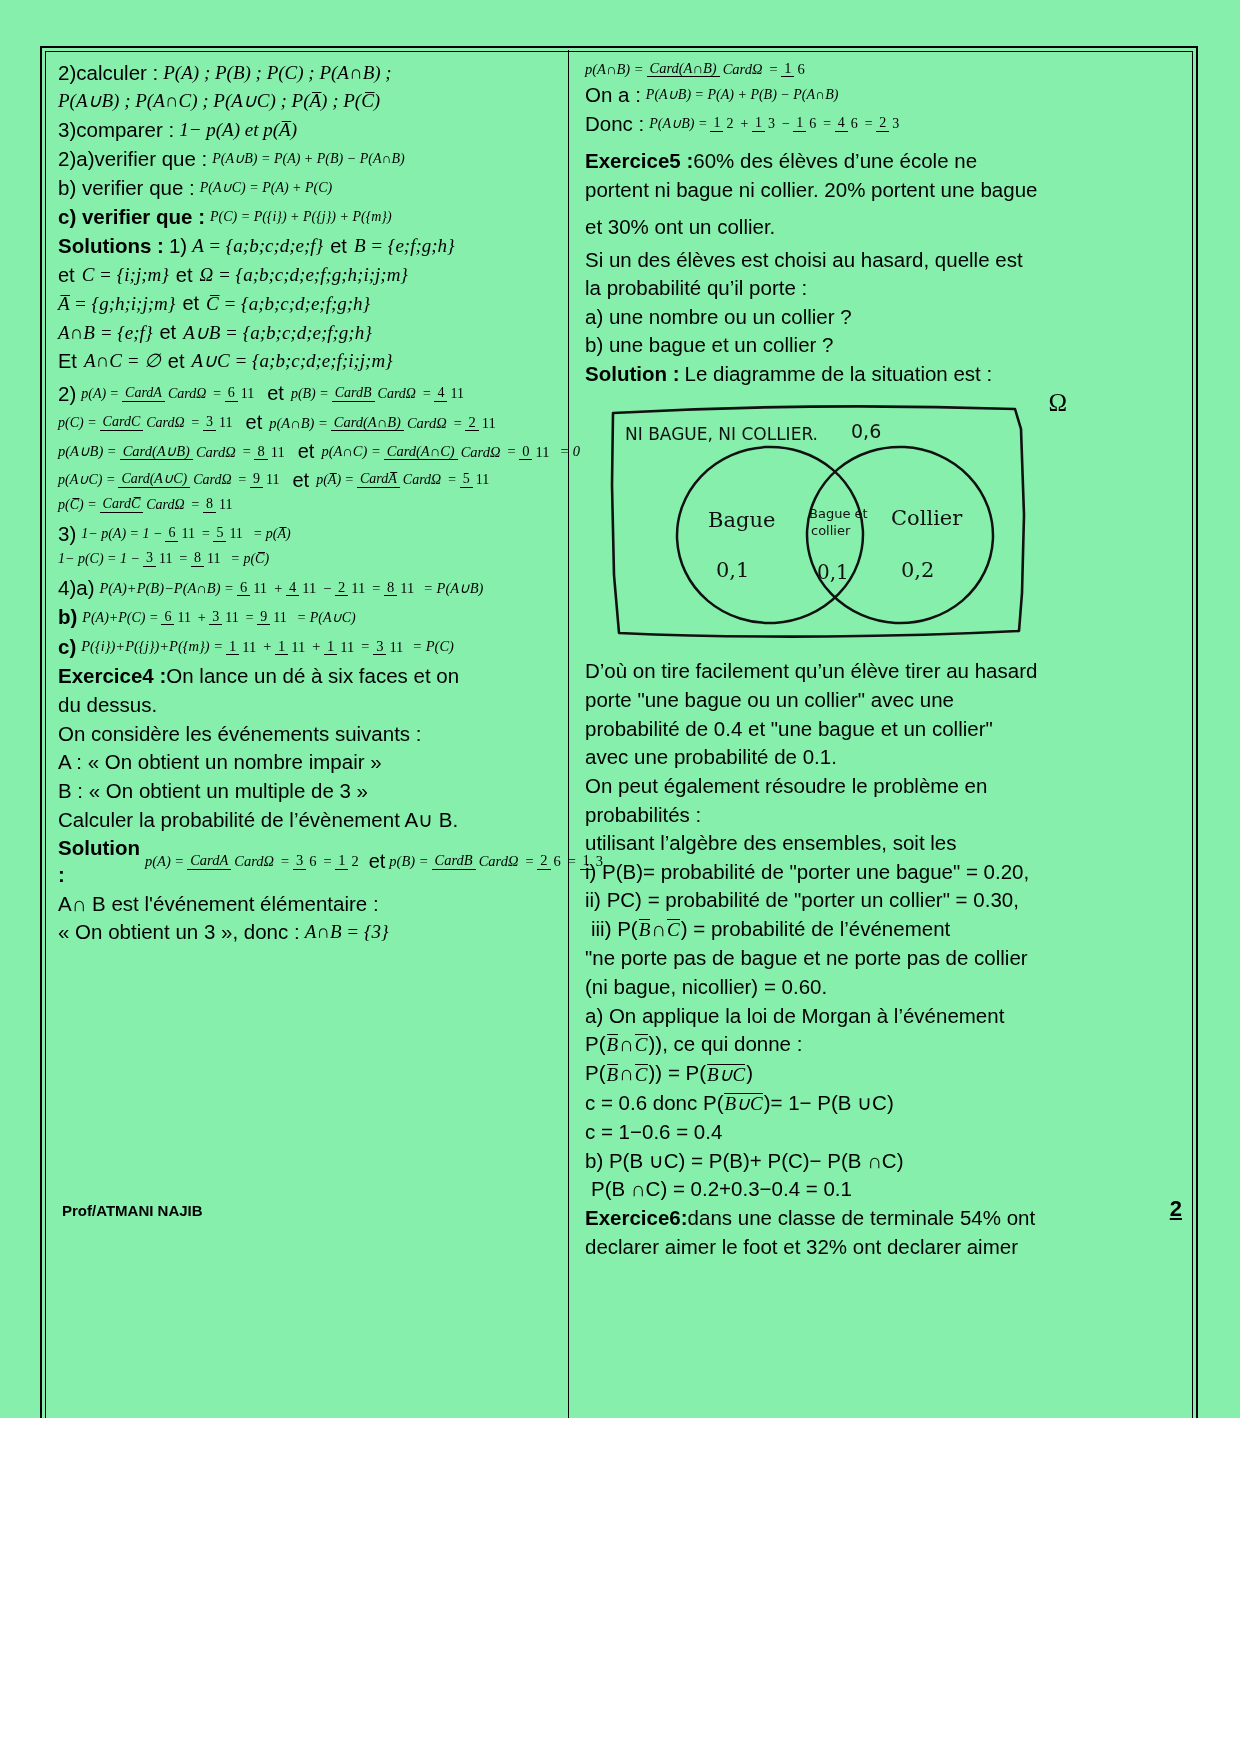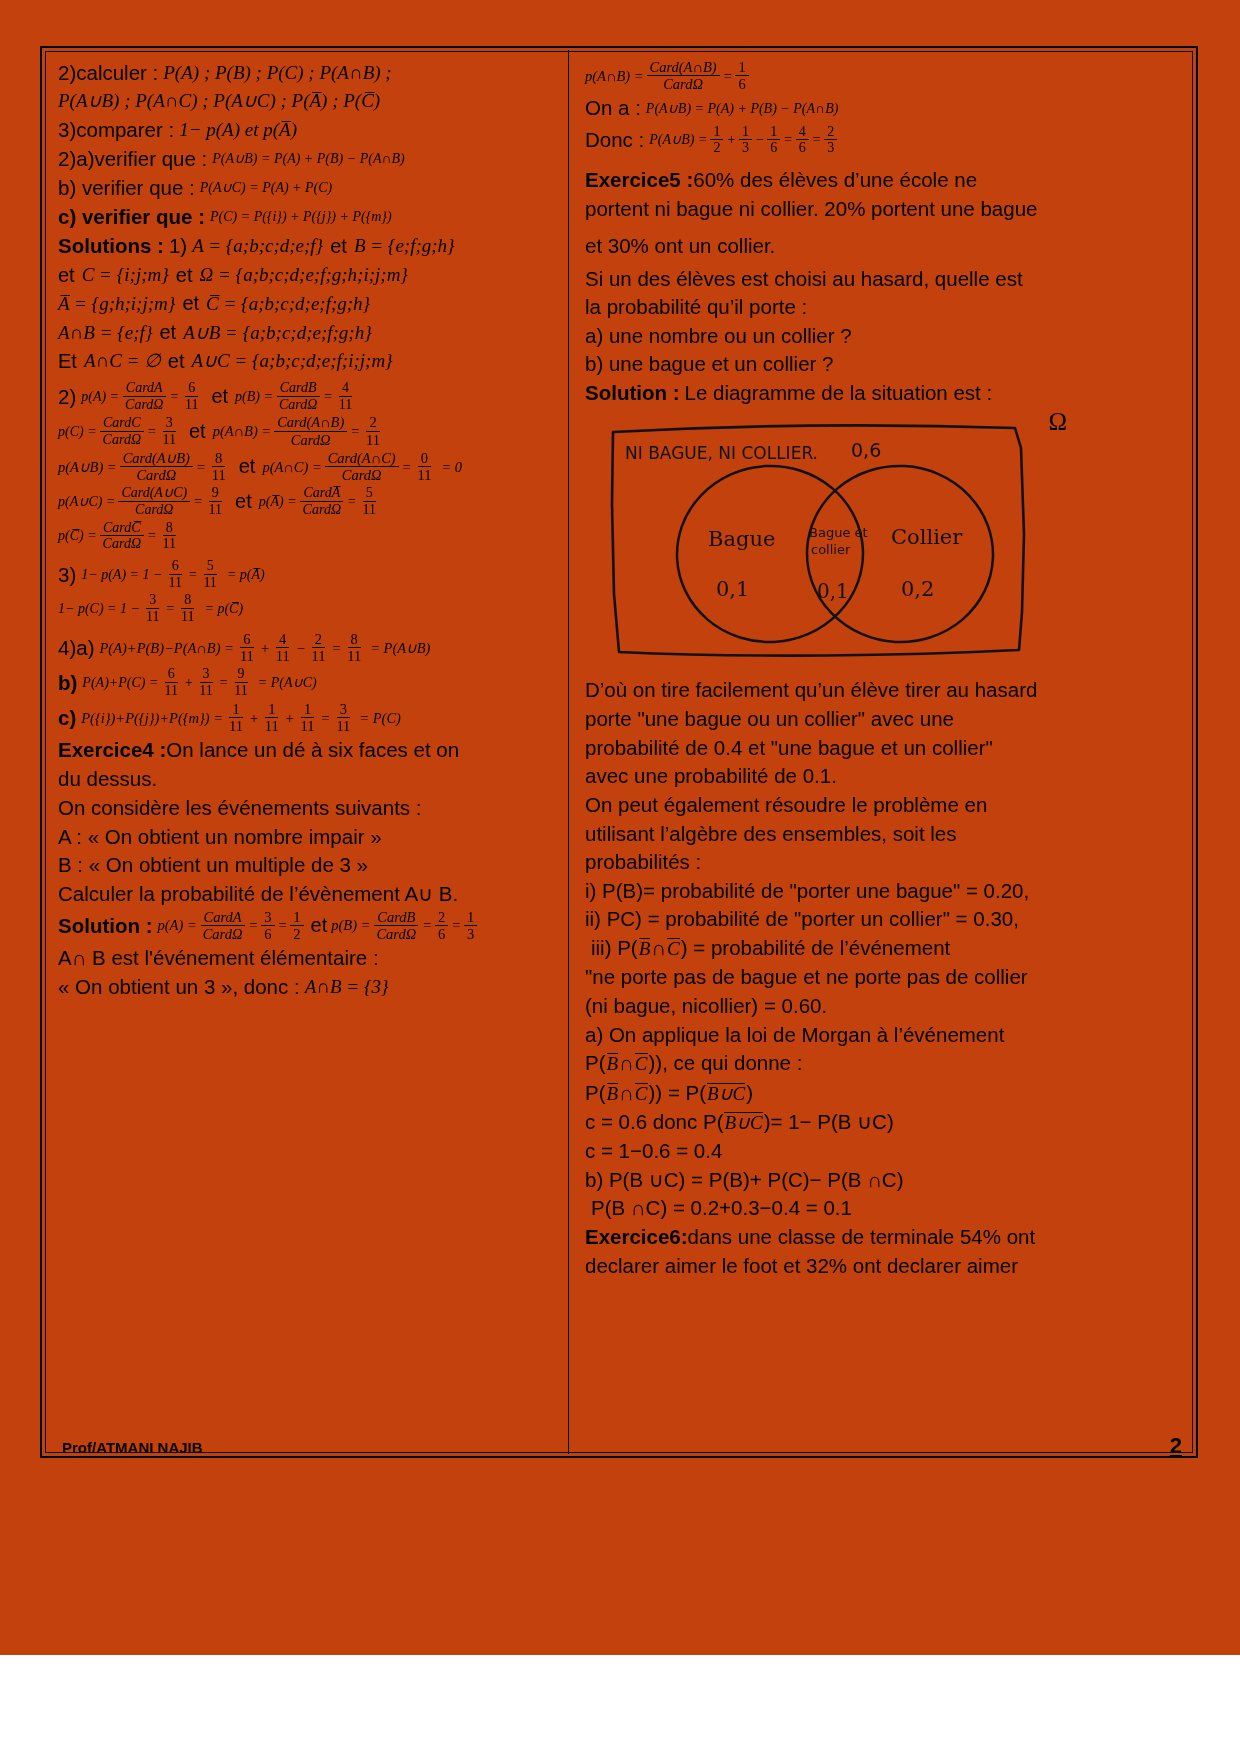--- a/index.html
+++ b/index.html
@@ -7,22 +7,22 @@
     padding: 0;
     background: #ffffff;
   }
   body {
     font-family: "Liberation Sans", sans-serif;
     color: #000;
   }
   .page {
     position: relative;
     width: 1240px;
-    height: 1655px;
-    background: #c2410c;
+    height: 1418px;
+    background: #86efac;
     box-sizing: border-box;
     overflow: hidden;
   }
 
   
   .frame {
     position: absolute;
     left: 40px;
     top: 46px;
     width: 1158px;
@@ -95,21 +95,21 @@
   .row .et {
     font-family: "Liberation Sans", sans-serif;
     font-style: normal;
     font-size: 20px;
     margin: 0 7px;
   }
 
   
   .frac {
     display: inline-flex;
-    flex-direction: column;
+    flex-direction: row;
     align-items: center;
     vertical-align: middle;
     margin: 0 3px;
     font-style: italic;
     font-family: "Liberation Serif", serif;
   }
   .frac .num {
     padding: 0 3px 0px 3px;
     line-height: 1.05;
     border-bottom: 1.2px solid #000;
@@ -595,22 +595,22 @@
           <text x="288" y="130" font-family="'DejaVu Serif', serif" font-size="21" fill="#111">Collier</text>
           <text x="298" y="182" font-family="'DejaVu Serif', serif" font-size="21" fill="#111">0,2</text>
         </svg>
       </div>
 
       <div class="ln">D’où on tire facilement qu’un élève tirer au hasard</div>
       <div class="ln">porte "une bague ou un collier" avec une</div>
       <div class="ln">probabilité de 0.4 et "une bague et un collier"</div>
       <div class="ln">avec une probabilité de 0.1.</div>
       <div class="ln">On peut également résoudre le problème en</div>
+      <div class="ln">probabilités :</div>
       <div class="ln">utilisant l’algèbre des ensembles, soit les</div>
-      <div class="ln">probabilités :</div>
       <div class="ln">i) P(B)= probabilité de "porter une bague" = 0.20,</div>
       <div class="ln">ii) PC) = probabilité de "porter un collier" = 0.30,</div>
 
       <div class="row" style="padding-left:6px">
         <span>iii) P(</span>
         <span class="math ovl" style="margin:0 1px">B</span>
         <span> ∩ </span>
         <span class="math ovl" style="margin:0 1px">C</span>
         <span>) = probabilité de l’événement</span>
       </div>

